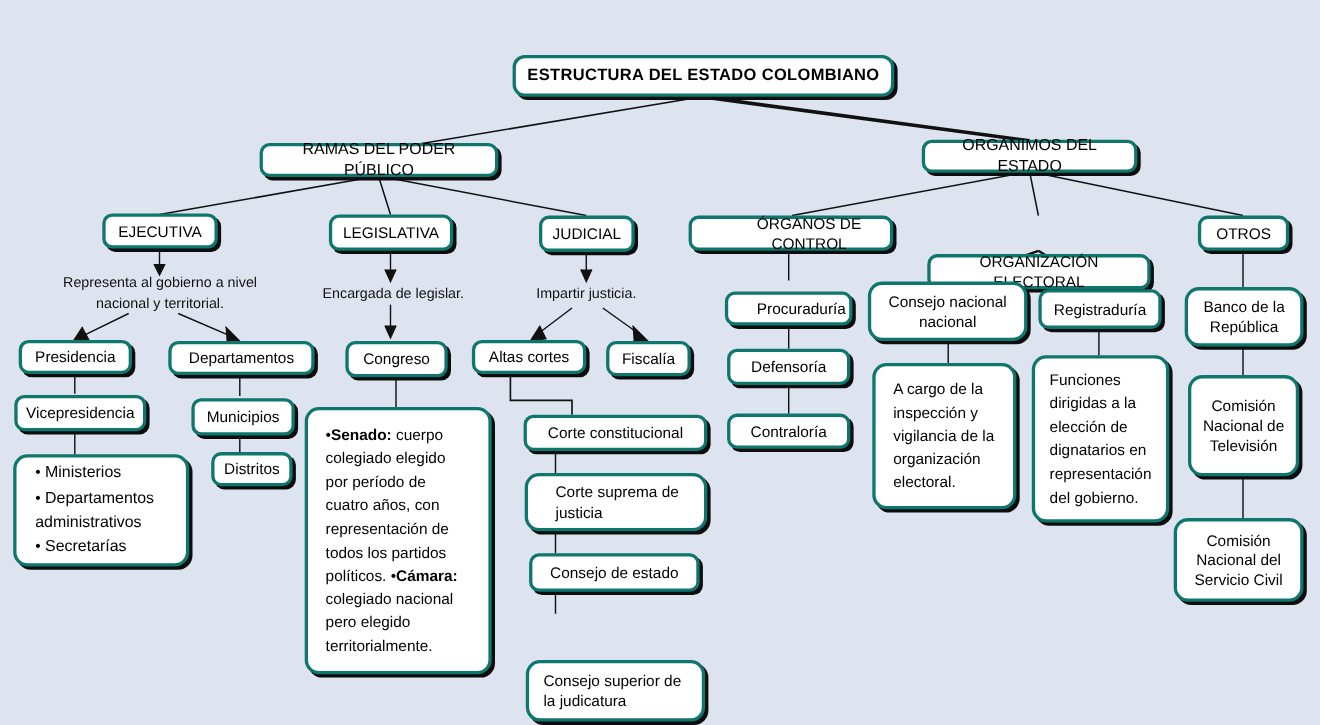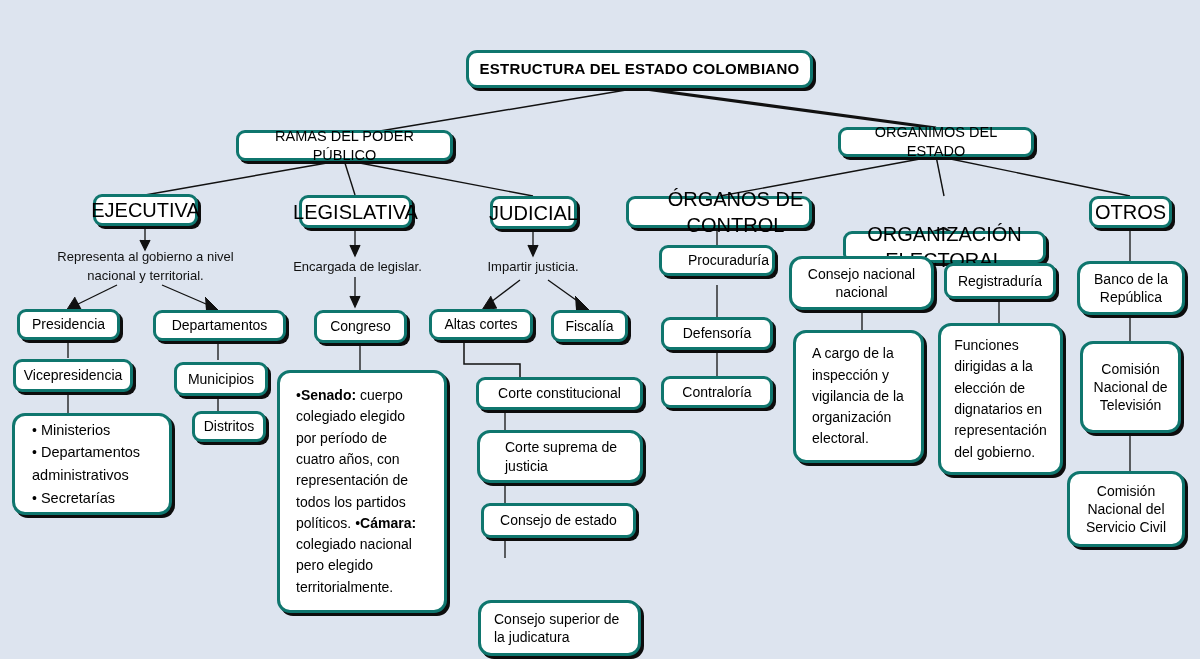--- a/index.html
+++ b/index.html
@@ -24,21 +24,21 @@
     line-height:1.30;
     z-index:3;
     padding:2px 5px;
   }
   .node.big{border-radius:13px;}
   .title-node{
     font-weight:bold;font-size:15px;letter-spacing:.3px;
     border-width:3px;border-radius:11px;
   }
   .lvl2{font-size:14.5px;}
-  .lvl3{font-size:20px;}
+  .lvl3{font-size:14px;}
   .leaf{font-size:14px;}
   .para{
     display:block;text-align:left;font-size:14px;line-height:1.52;
     padding:10px 11px;border-radius:16px;
   }
   .bullets{
     display:block;text-align:left;font-size:14.5px;line-height:1.55;
     padding:10px 12px;border-radius:16px;
   }
   .bullets .bi{display:block;white-space:pre-line;}
@@ -212,21 +212,21 @@
   </div>
 
   <div class="node leaf" style="left:481px;top:503px;width:155px;height:35px;">
     <span>Consejo de estado</span>
   </div>
 
   <div class="node leaf big" style="left:478px;top:558px;width:163px;height:56px;justify-content:flex-start;padding-left:13px;text-align:left;margin-top:42px;">
     <span>Consejo superior de la judicatura</span>
   </div>
 
-  <div class="node leaf" style="left:659px;top:245px;width:116px;height:31px;padding-left:28px;">
+  <div class="node leaf" style="left:659px;top:265px;width:116px;height:31px;padding-left:28px;">
     <span>Procuraduría</span>
   </div>
 
   <div class="node leaf" style="left:661px;top:317px;width:112px;height:33px;">
     <span>Defensoría</span>
   </div>
 
   <div class="node leaf" style="left:661px;top:376px;width:112px;height:32px;">
     <span>Contraloría</span>
   </div>

